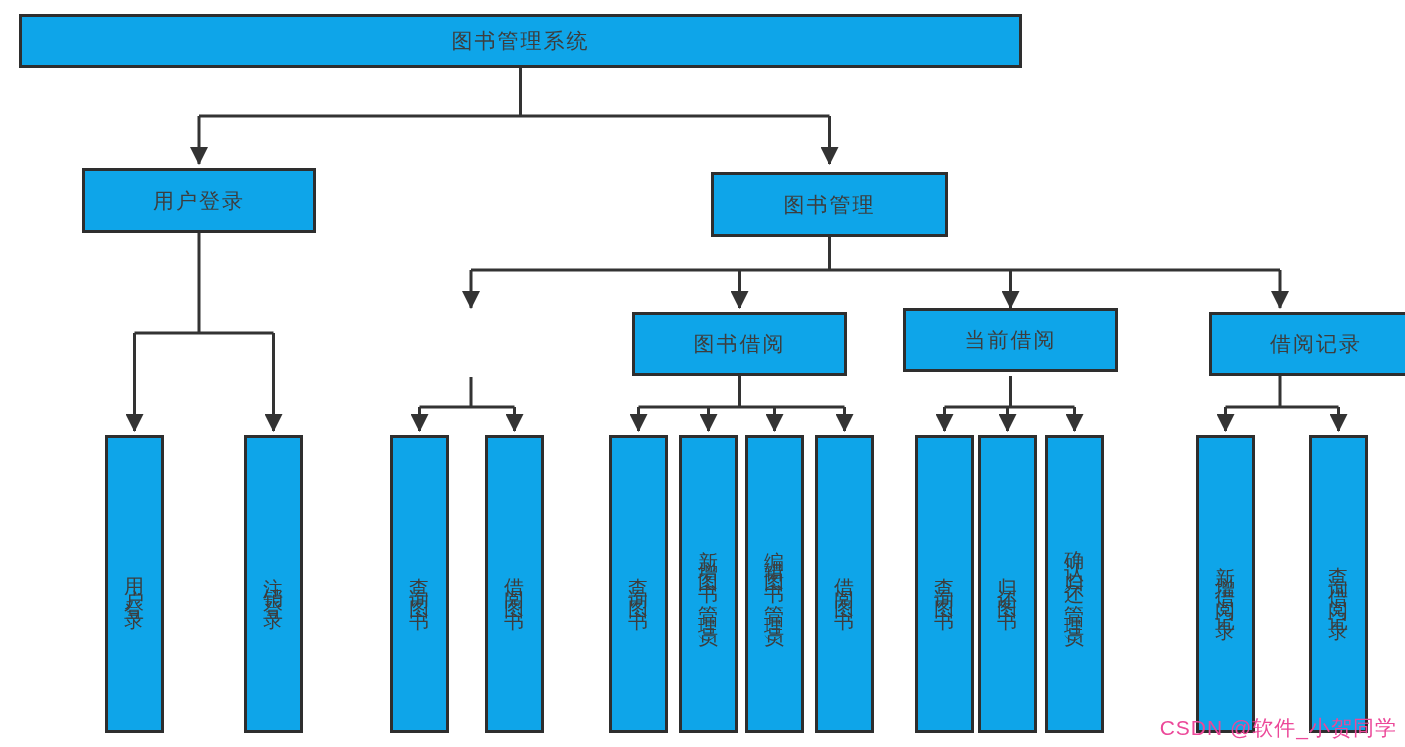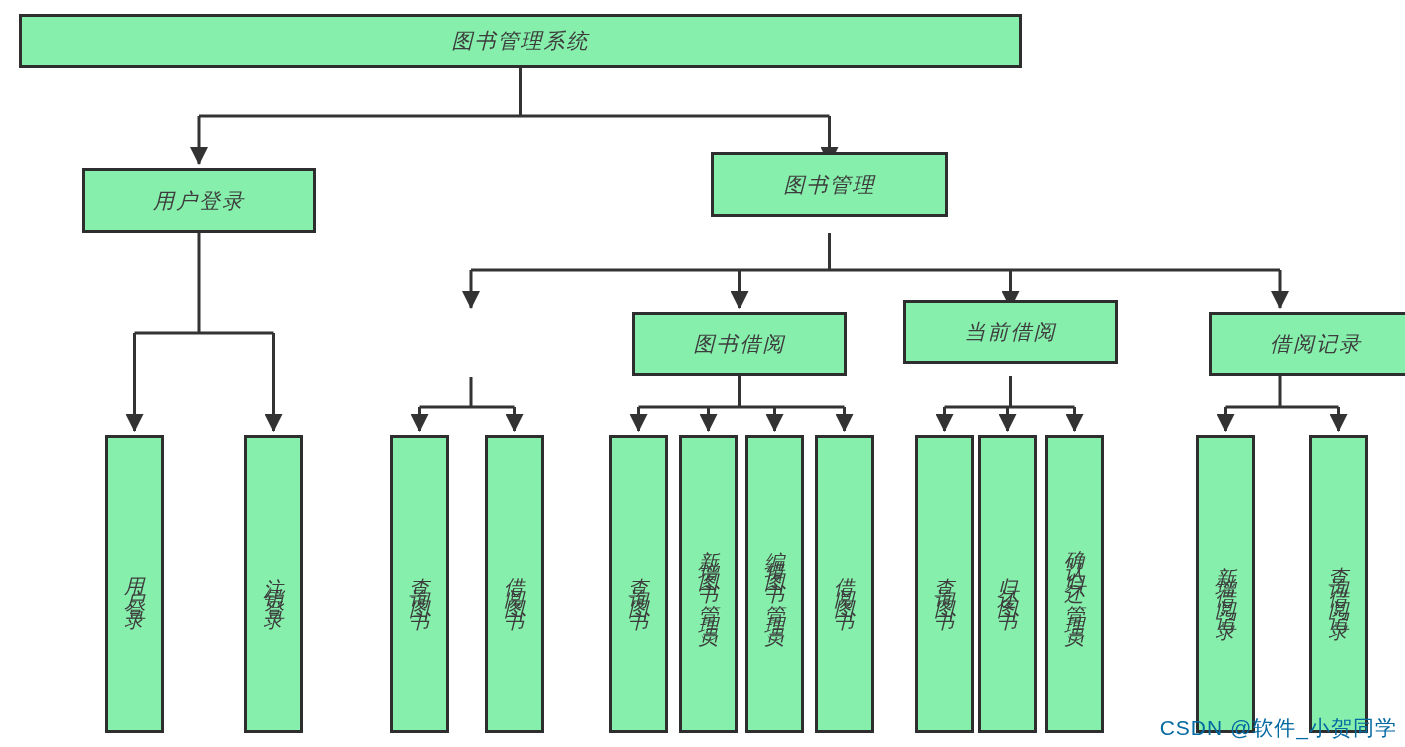--- a/index.html
+++ b/index.html
@@ -13,47 +13,46 @@
   }
   .wires {
     position: absolute;
     left: 0; top: 0;
     width: 1405px; height: 747px;
     pointer-events: none;
   }
   .box {
     position: absolute;
     box-sizing: border-box;
-    background: #86efac;
+    background: #0ea5e9;
     border: 3px solid #2e2e2e;
     color: #3d3d3d;
     display: flex;
     align-items: center;
     justify-content: center;
     z-index: 2;
-    font-style: italic;
   }
   .box.h {
     font-size: 21px;
     letter-spacing: 2px;
     white-space: nowrap;
   }
   .box.v {
     font-size: 20px;
     writing-mode: vertical-rl;
     text-orientation: mixed;
     letter-spacing: 11px;
     line-height: 1;
   }
   .watermark {
     position: absolute;
     right: 8px;
     top: 714px;
     font-size: 21px;
-    color: #0369a1;
+    color: #ec4899;
     letter-spacing: 1px;
     z-index: 5;
     white-space: nowrap;
   }
 </style>
 </head>
 <body>
 
 <div class="canvas">
 
@@ -96,24 +95,24 @@
 
       <path d="M1280,376 V407 M1225.5,407 H1338.5"></path>
       <path d="M1225.5,407 V431" marker-end="url(#arrow)"></path>
       <path d="M1338.5,407 V431" marker-end="url(#arrow)"></path>
     </g>
   </svg>
 
   <div class="box h" style="left:19px; top:14px; width:1003px; height:54px;">图书管理系统</div>
 
   <div class="box h" style="left:82px; top:168px; width:234px; height:65px;">用户登录</div>
-  <div class="box h" style="left:711px; top:152px; width:237px; height:65px;">图书管理</div>
+  <div class="box h" style="left:711px; top:172px; width:237px; height:65px;">图书管理</div>
 
   <div class="box h" style="left:632px; top:312px; width:215px; height:64px;">图书借阅</div>
-  <div class="box h" style="left:903px; top:300px; width:215px; height:64px;">当前借阅</div>
+  <div class="box h" style="left:903px; top:308px; width:215px; height:64px;">当前借阅</div>
   <div class="box h" style="left:1173px; top:312px; width:214px; height:64px;margin-left:36px;">借阅记录</div>
 
   <div class="box v" style="left:105px; top:435px; width:59px; height:298px;">用户登录</div>
   <div class="box v" style="left:244px; top:435px; width:59px; height:298px;">注销登录</div>
 
   <div class="box v" style="left:390px; top:435px; width:59px; height:298px;">查询图书</div>
   <div class="box v" style="left:485px; top:435px; width:59px; height:298px;">借阅图书</div>
 
   <div class="box v" style="left:609px; top:435px; width:59px; height:298px;">查询图书</div>
   <div class="box v" style="left:679px; top:435px; width:59px; height:298px;">新增图书（管理员）</div>

